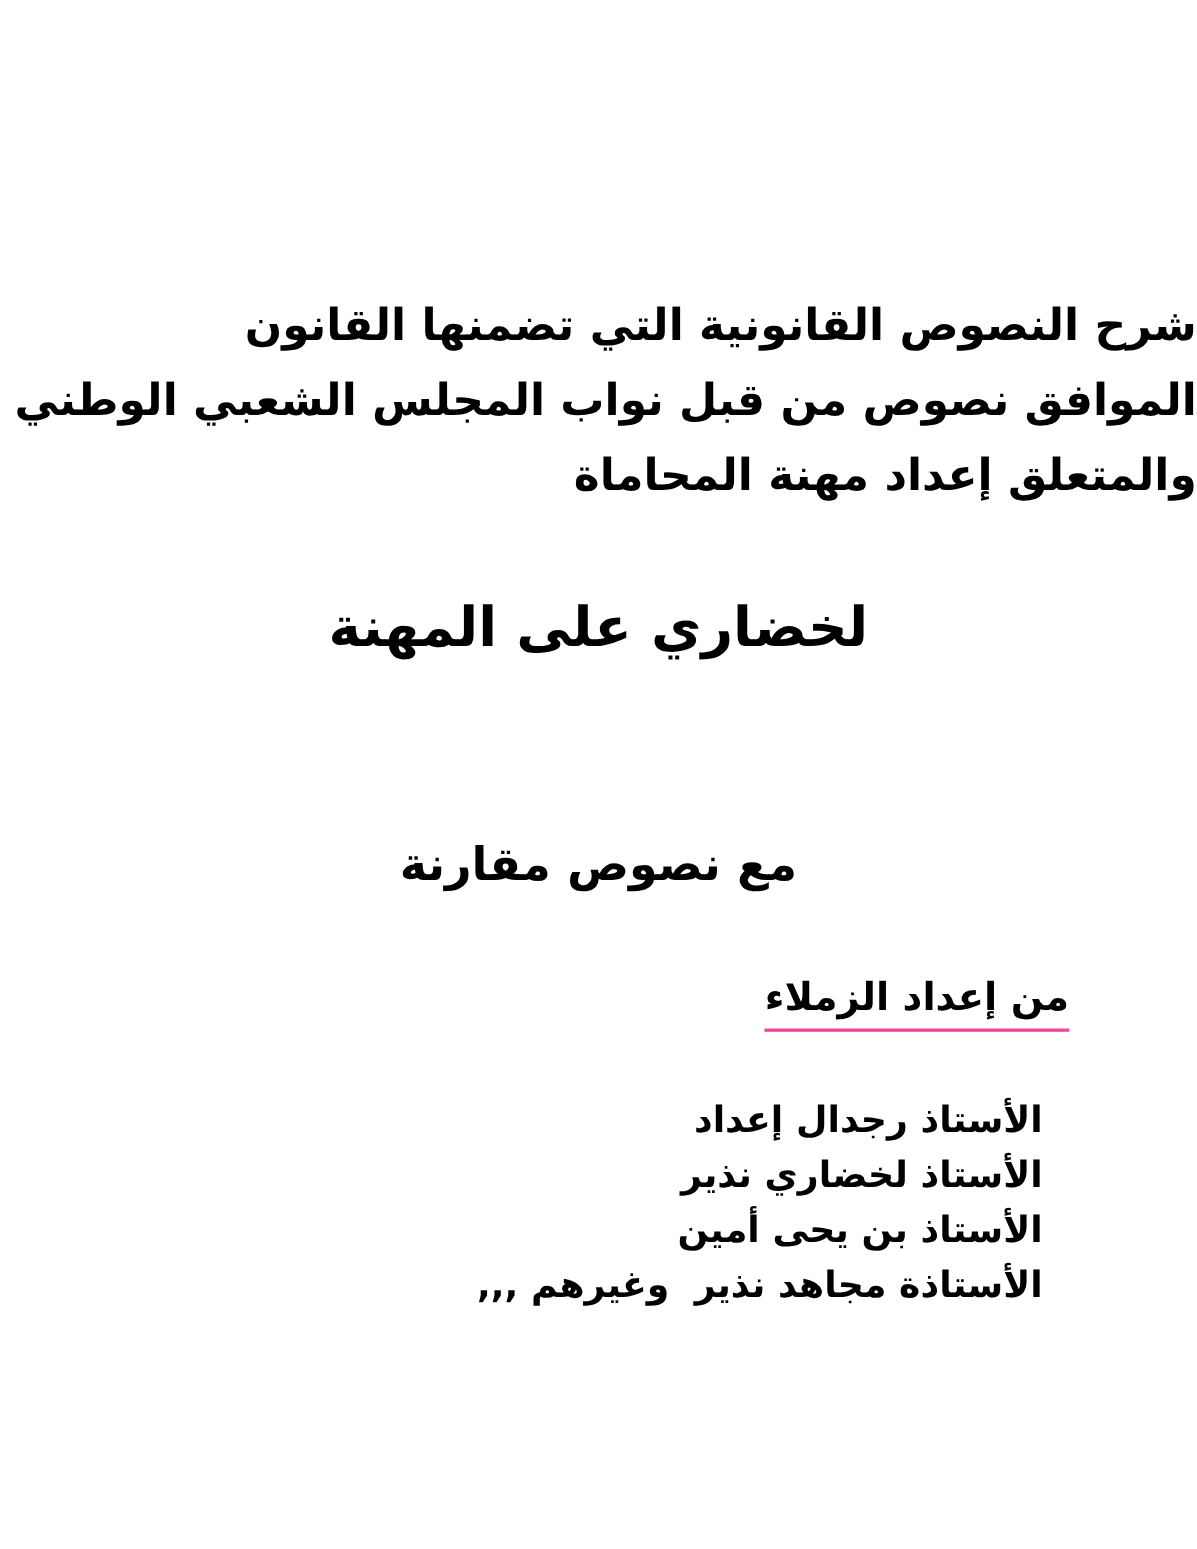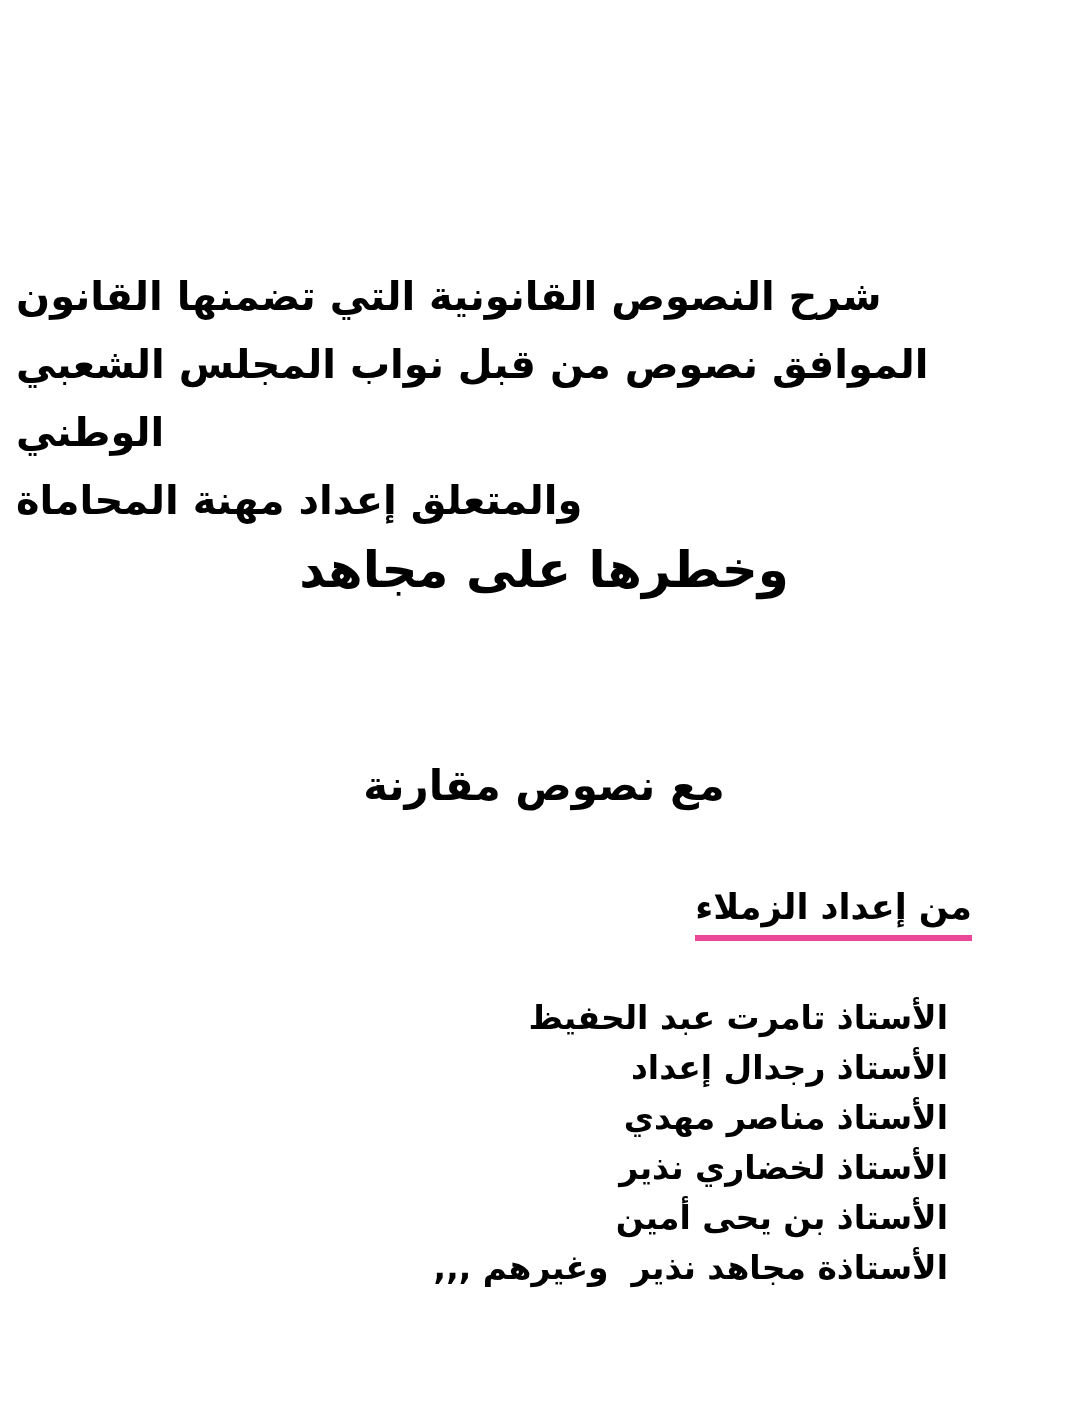--- a/index.html
+++ b/index.html
@@ -12,23 +12,23 @@
     background: #ffffff;
     color: #000000;
     direction: rtl;
     font-family: "DejaVu Sans", sans-serif;
     font-weight: bold;
     overflow: hidden;
   }
   .title-block {
     position: absolute;
     top: 262px;
-    left: 16px;
+    left: 0;
     right: 0;
-    text-align: left;
+    text-align: right;
     font-size: 40px;
     line-height: 68px;
   }
   .subtitle {
     position: absolute;
     top: 534px;
     left: 0;
     right: 0;
     text-align: center;
     font-size: 50px;
@@ -46,21 +46,21 @@
   .prepared {
     position: absolute;
     top: 882px;
     right: 116px;
     font-size: 35px;
     line-height: 50px;
     text-align: right;
   }
   .prepared .underlined {
     display: inline-block;
-    border-bottom: 6px solid #ec4899;
+    border-bottom: 3px solid #ec4899;
     padding-bottom: 3px;
   }
   .authors {
     position: absolute;
     top: 993px;
     right: 140px;
     left: 0;
     text-align: right;
     font-size: 33px;
     line-height: 50px;
@@ -74,30 +74,28 @@
 <body>
 
 <div class="page">
 
   <div class="title-block">
     <div>شرح النصوص القانونية التي تضمنها القانون</div>
     <div>الموافق نصوص من قبل نواب المجلس الشعبي الوطني</div>
     <div>والمتعلق إعداد مهنة المحاماة</div>
   </div>
 
-  <div class="subtitle">وخطرها على مجاهد</div>
+  <div class="subtitle">لخضاري على المهنة</div>
 
   <div class="note">مع نصوص مقارنة</div>
 
   <div class="prepared">
     <span class="underlined">من إعداد الزملاء</span>
   </div>
 
   <div class="authors">
-    <div class="author-line">الأستاذ تامرت عبد الحفيظ</div>
     <div class="author-line">الأستاذ رجدال إعداد</div>
-    <div class="author-line">الأستاذ مناصر مهدي</div>
     <div class="author-line">الأستاذ لخضاري نذير</div>
     <div class="author-line">الأستاذ بن يحى أمين</div>
     <div class="author-line">الأستاذة مجاهد نذير  وغيرهم ,,,</div>
   </div>
 
 </div>
 
 </body></html>

